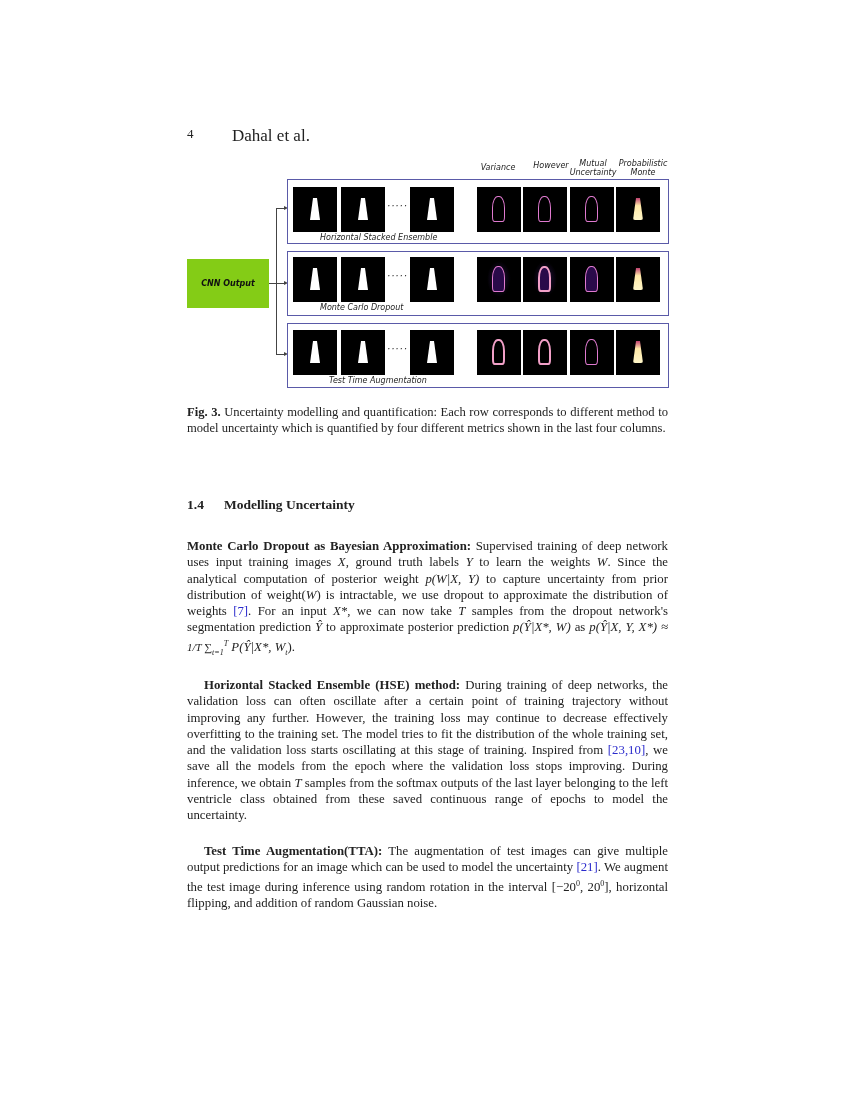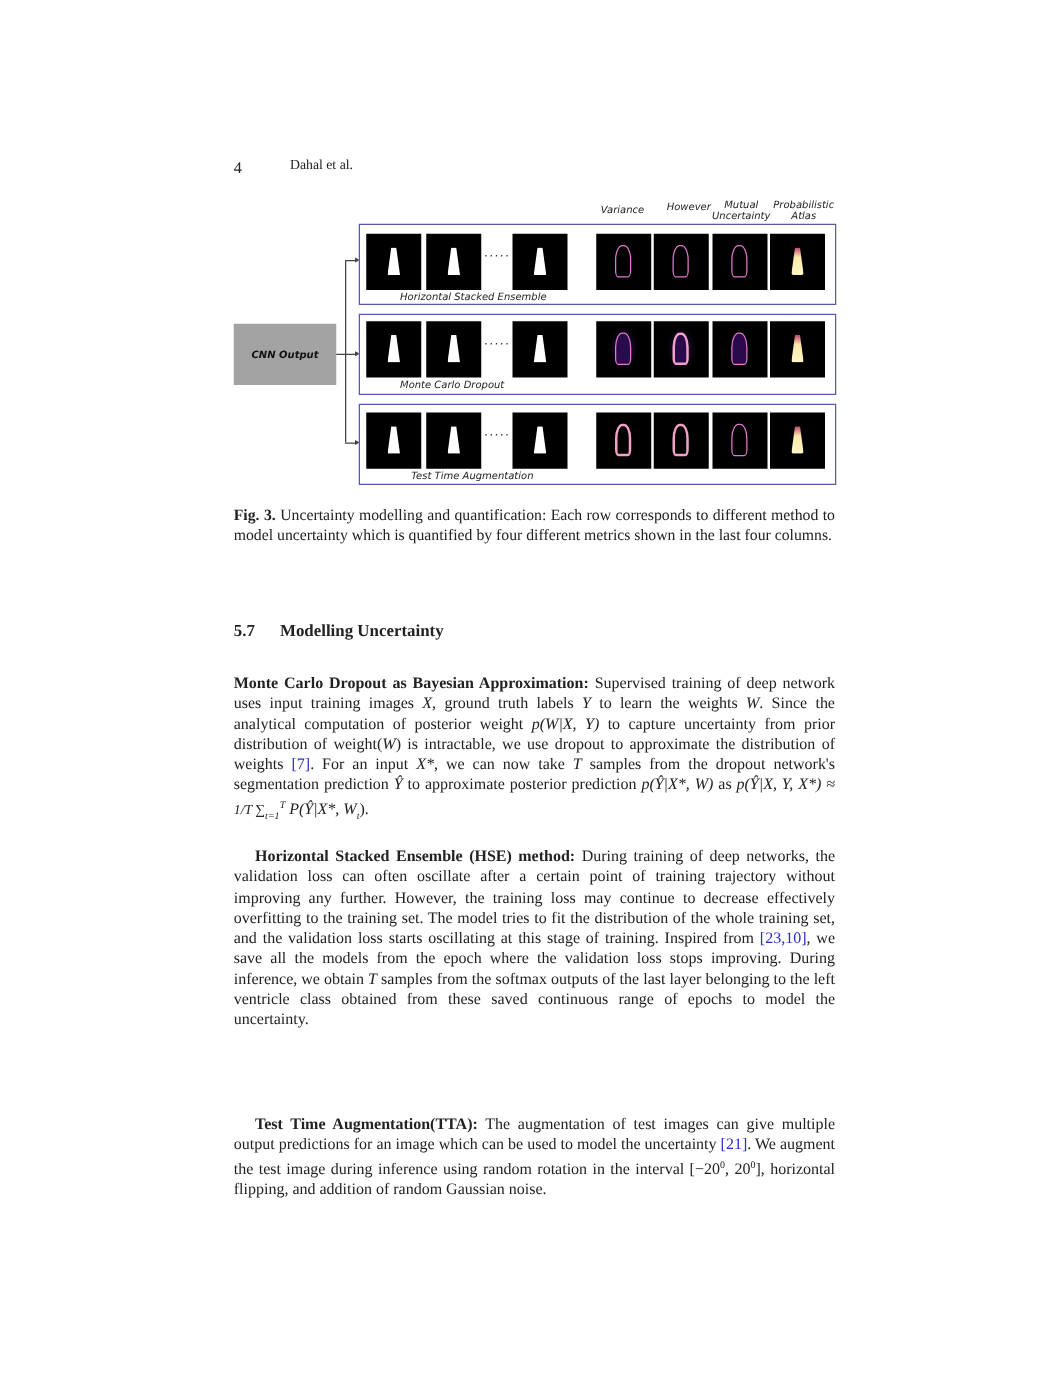--- a/index.html
+++ b/index.html
@@ -4,29 +4,29 @@
 <style>
   html, body { margin:0; padding:0; background:#ffffff; }
   body { width:850px; height:1100px; position:relative; overflow:hidden;
          font-family:"DejaVu Serif", "Liberation Serif", serif; color:#222; }
   .serif { font-family:"Liberation Serif", "DejaVu Serif", serif; }
   .sans { font-family:"DejaVu Sans", "Liberation Sans", sans-serif;font-style:italic; }
   .abs { position:absolute; }
 
   
   .page-num { left:187px; top:126px; font-size:13px; }
-  .running-head { left:232px; top:126px; font-size:11px; }
+  .running-head { left:232px; top:126px; font-size:17px; }
 
   
   .col-label { font-size:8px; text-align:center; line-height:9px; color:#222; }
   .row-box { position:absolute; border:1.5px solid #5a5aa8; background:#fff; }
   .row-label { position:absolute; font-size:8px; color:#222; white-space:nowrap; }
   .tile { position:absolute; width:44px; height:45px; background:#000; overflow:hidden; }
   .dots { position:absolute; font-size:10px; color:#333; letter-spacing:1px; }
-  .cnn-box { left:187px; top:259px; width:82px; height:49px; background:#a3a3a3;
+  .cnn-box { left:187px; top:259px; width:82px; height:49px; background:#84cc16;
              display:flex; align-items:center; justify-content:center; font-size:8px; font-weight:bold; color:#111; }
   .line { position:absolute; background:#444; }
   .arrowhead { position:absolute; width:0; height:0; border-top:2px solid transparent; border-bottom:2px solid transparent; border-left:4px solid #444; }
 
   
   .mask { position:absolute; left:17px; top:11px; width:10px; height:22px; background:#fff;
           clip-path: polygon(30% 0, 70% 0, 100% 100%, 0 100%); }
   .mask.noisy { filter: blur(0.4px); }
   .ring { position:absolute; left:15px; top:9px; width:13px; height:26px;
           border:1.5px solid #e07ad0; border-radius:45% 45% 20% 20%; box-sizing:border-box; }
@@ -66,21 +66,21 @@
   </div>
   <div class="abs col-label sans" style="left:526px; top:161px; width:50px;">
     <div>However</div>
   </div>
   <div class="abs col-label sans" style="left:568px; top:159px; width:50px;">
     <div>Mutual</div>
     <div>Uncertainty</div>
   </div>
   <div class="abs col-label sans" style="left:615px; top:159px; width:56px;">
     <div>Probabilistic</div>
-    <div>Atlas</div>
+    <div>Monte</div>
   </div>
 
   <div class="abs cnn-box sans">
     <span>CNN Output</span>
   </div>
 
   <div class="line" style="left:269px; top:283px; width:7px; height:1px;"></div>
   <div class="line" style="left:276px; top:208px; width:1px; height:146px;"></div>
   <div class="line" style="left:276px; top:208px; width:9px; height:1px;"></div>
   <div class="arrowhead" style="left:284px; top:206px;"></div>
@@ -166,26 +166,26 @@
     </div>
   <div class="row-label sans" style="left:329px; top:376px;">Test Time Augmentation</div>
 </div>
 
 <div class="abs caption serif">
   <b>Fig. 3.</b>
   <span>Uncertainty modelling and quantification: Each row corresponds to different method to model uncertainty which is quantified by four different metrics shown in the last four columns.</span>
 </div>
 
 <div class="abs section serif">
-  <span class="num">5.7</span><span>Modelling Uncertainty</span>
+  <span class="num">1.4</span><span>Modelling Uncertainty</span>
 </div>
 
 <div class="abs para serif" style="top:538px;">
   <b>Monte Carlo Dropout as Bayesian Approximation:</b><span> Supervised training of deep network uses input training images </span><span class="math">X</span><span>, ground truth labels </span><span class="math">Y</span><span> to learn the weights </span><span class="math">W</span><span>. Since the analytical computation of posterior weight </span><span class="math">p(W|X, Y)</span><span> to capture uncertainty from prior distribution of weight(</span><span class="math">W</span><span>) is intractable, we use dropout to approximate the distribution of weights </span><span class="cite">[7]</span><span>. For an input </span><span class="math">X*</span><span>, we can now take </span><span class="math">T</span><span> samples from the dropout network's segmentation prediction </span><span class="math">Ŷ</span><span> to approximate posterior prediction </span><span class="math">p(Ŷ|X*, W)</span><span> as </span><span class="math">p(Ŷ|X, Y, X*) ≈ </span><span class="math" style="font-size:11px;">1/T ∑</span><sub class="math" style="font-size:8px;">t=1</sub><sup class="math" style="font-size:8px;">T</sup><span class="math"> P(Ŷ|X*, W</span><sub class="math" style="font-size:8px;">t</sub><span>).</span>
 </div>
 
 <div class="abs para serif" style="top:677px;">
   <span class="indent"></span><b>Horizontal Stacked Ensemble (HSE) method:</b><span> During training of deep networks, the validation loss can often oscillate after a certain point of training trajectory without improving any further. However, the training loss may continue to decrease effectively overfitting to the training set. The model tries to fit the distribution of the whole training set, and the validation loss starts oscillating at this stage of training. Inspired from </span><span class="cite">[23,10]</span><span>, we save all the models from the epoch where the validation loss stops improving. During inference, we obtain </span><span class="math">T</span><span> samples from the softmax outputs of the last layer belonging to the left ventricle class obtained from these saved continuous range of epochs to model the uncertainty.</span>
 </div>
 
-<div class="abs para serif" style="top:843px;margin-top:48px;">
+<div class="abs para serif" style="top:843px;">
   <span class="indent"></span><b>Test Time Augmentation(TTA):</b><span> The augmentation of test images can give multiple output predictions for an image which can be used to model the uncertainty </span><span class="cite">[21]</span><span>. We augment the test image during inference using random rotation in the interval [−20</span><sup style="font-size:8px;">0</sup><span>, 20</span><sup style="font-size:8px;">0</sup><span>], horizontal flipping, and addition of random Gaussian noise.</span>
 </div>
 
 </body></html>

